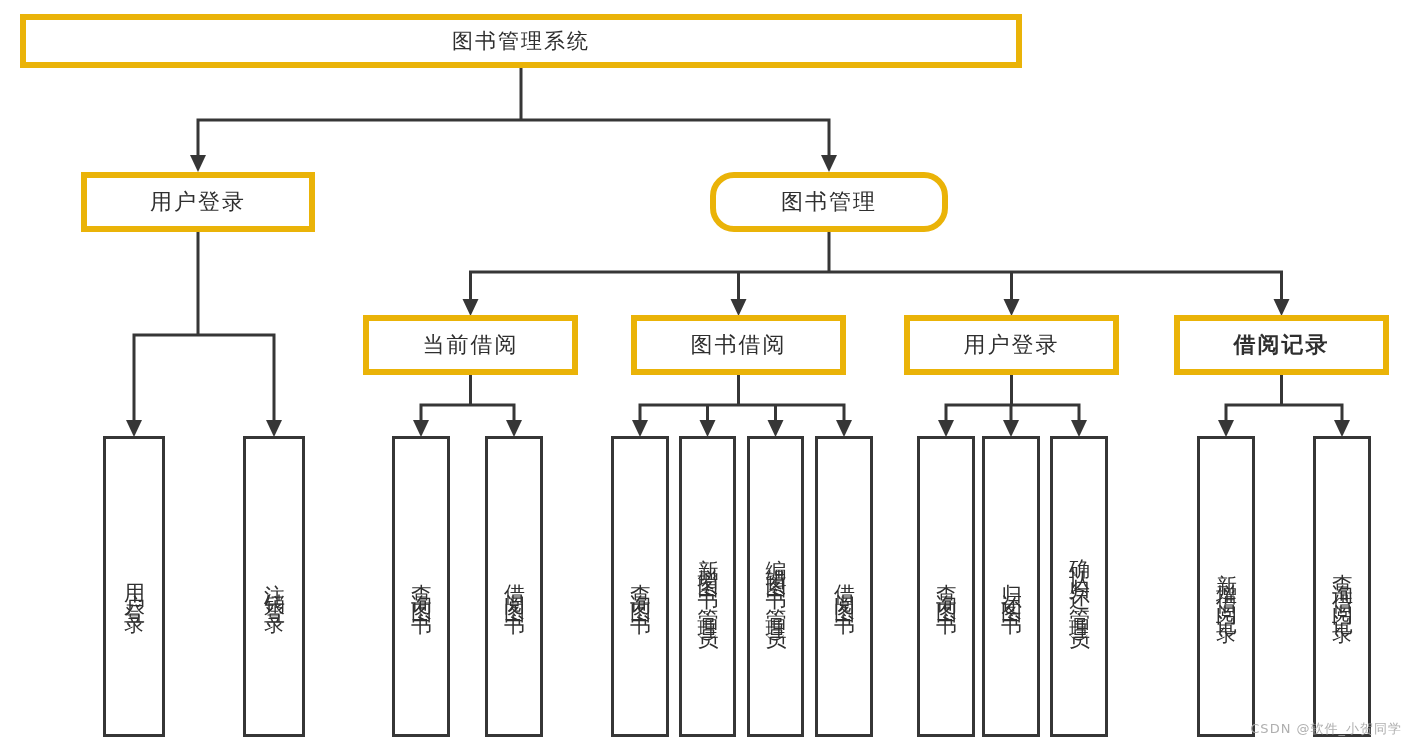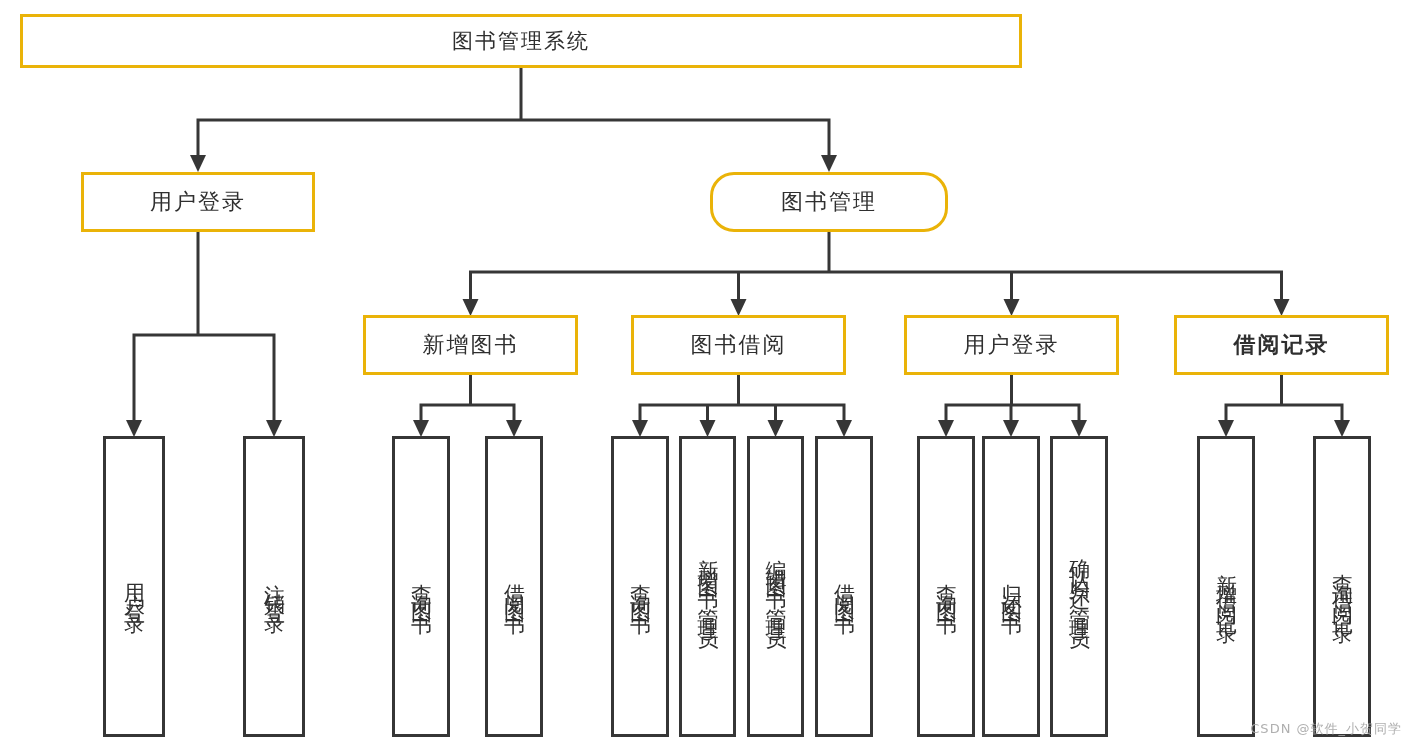--- a/index.html
+++ b/index.html
@@ -5,21 +5,21 @@
   html,body{margin:0;padding:0;background:#ffffff;}
   .canvas{
     position:relative;width:1405px;height:747px;background:#ffffff;overflow:hidden;
     font-family:"DejaVu Sans","Liberation Sans",sans-serif;color:#2f2f2f;
   }
   .wires{position:absolute;left:0;top:0;width:1405px;height:747px;}
   .wires path{stroke:#363636;stroke-width:3;fill:none;}
   .wires polygon{fill:#363636;stroke:none;}
   .hbox{
     position:absolute;box-sizing:border-box;background:#ffffff;
-    border:3px solid #eab308;display:flex;align-items:center;justify-content:center;
+    border:6px solid #eab308;display:flex;align-items:center;justify-content:center;
     font-size:22px;letter-spacing:2px;white-space:nowrap;
   }
   .hbox.root{font-size:21px;}
   .leaf{
     position:absolute;box-sizing:border-box;top:436px;height:301px;background:#ffffff;
     border:3px solid #363636;display:flex;align-items:center;justify-content:center;
   }
   .leaf span{
     writing-mode:vertical-rl;text-orientation:mixed;
     font-size:21px;letter-spacing:10px;line-height:1;white-space:nowrap;
@@ -82,21 +82,21 @@
   </div>
 
   <div class="hbox" style="left:81px;top:172px;width:234px;height:60px;">
     <span>用户登录</span>
   </div>
   <div class="hbox" style="left:710px;top:172px;width:238px;height:60px;border-radius:24px;">
     <span>图书管理</span>
   </div>
 
   <div class="hbox" style="left:363px;top:315px;width:215px;height:60px;">
-    <span>新增图书</span>
+    <span>当前借阅</span>
   </div>
   <div class="hbox" style="left:631px;top:315px;width:215px;height:60px;">
     <span>图书借阅</span>
   </div>
   <div class="hbox" style="left:904px;top:315px;width:215px;height:60px;">
     <span>用户登录</span>
   </div>
   <div class="hbox" style="left:1174px;top:315px;width:215px;height:60px;font-weight:bold;">
     <span>借阅记录</span>
   </div>

